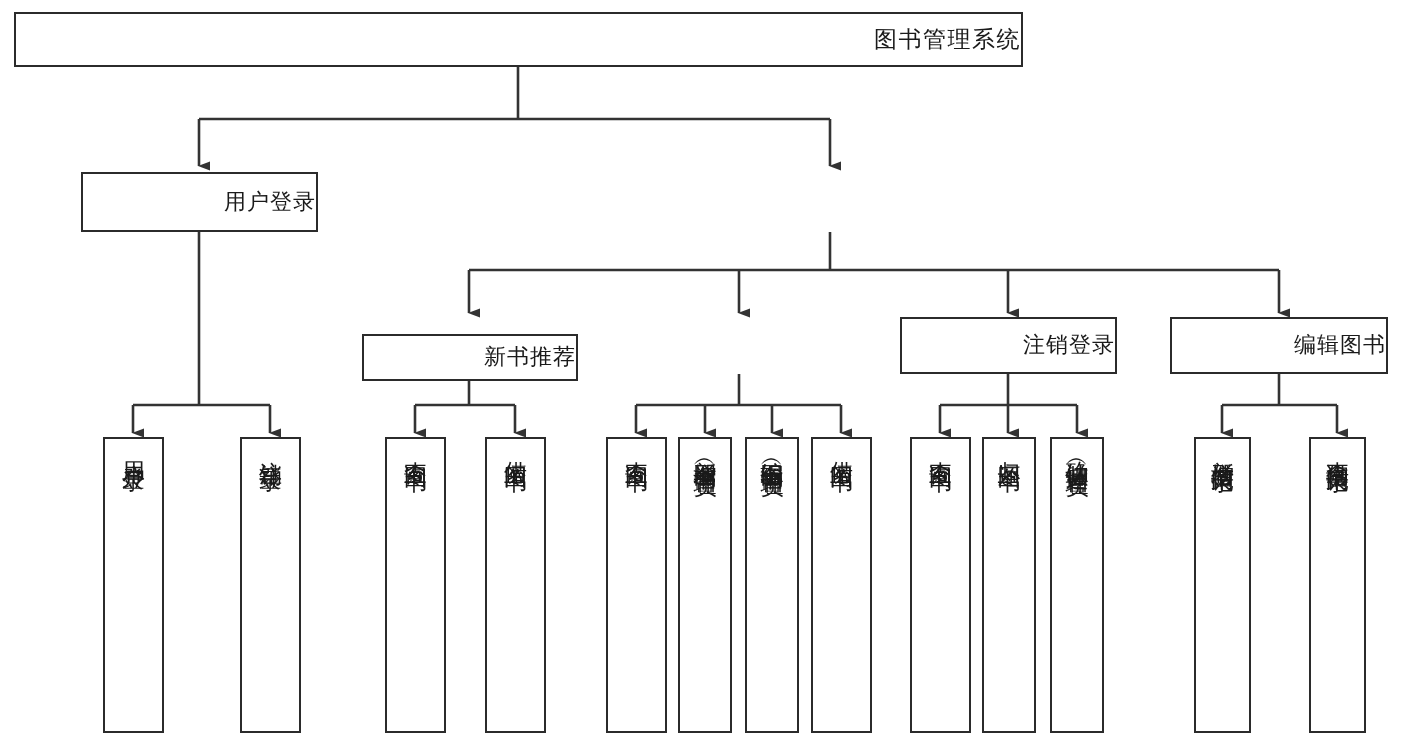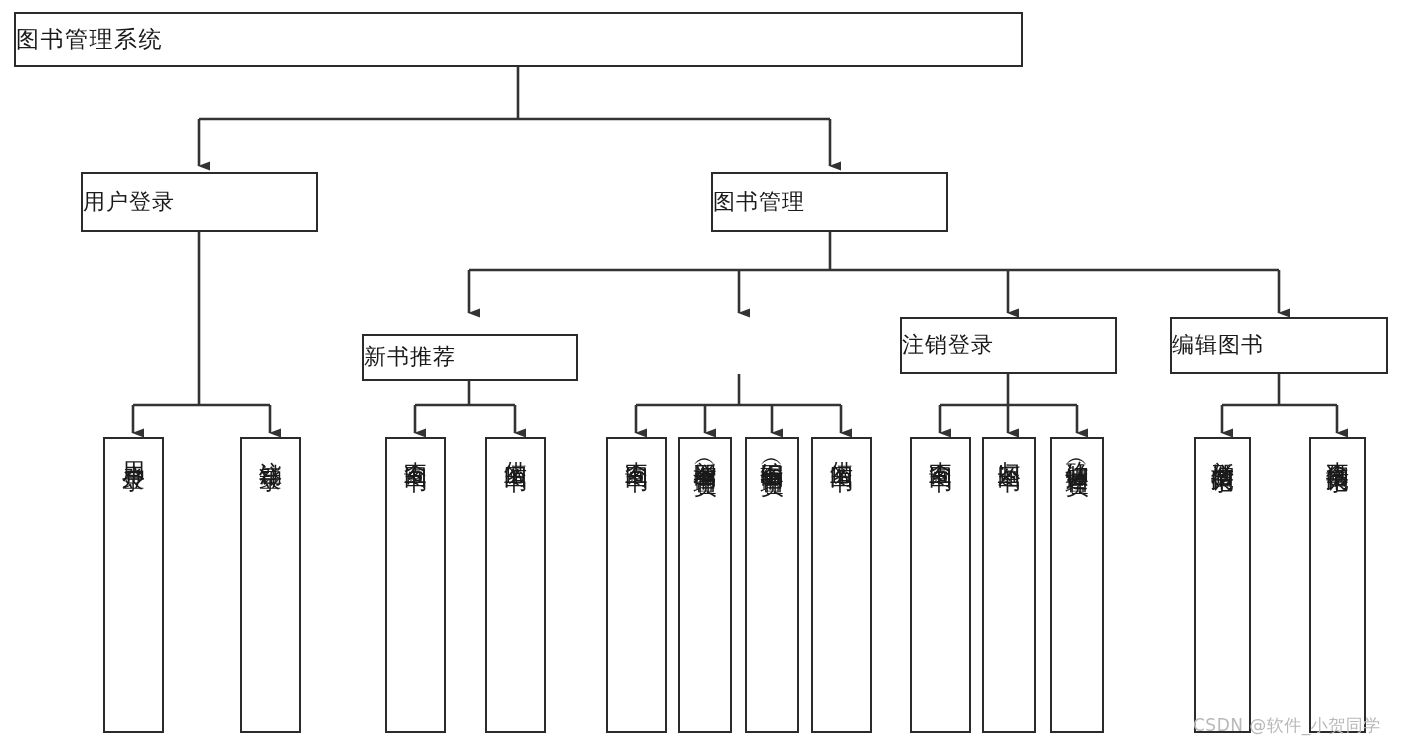--- a/index.html
+++ b/index.html
@@ -25,21 +25,21 @@
     width: 1405px;
     height: 747px;
   }
   .node {
     position: absolute;
     box-sizing: border-box;
     background: #ffffff;
     border: 2.5px solid #2b2b2b;
     display: flex;
     align-items: center;
-    justify-content: flex-start;
+    justify-content: flex-end;
     color: #1a1a1a;
     z-index: 2;
   }
   .node .label {
     display: block;
     text-align: center;
     line-height: 1.12;
     white-space: pre;
   }
   
@@ -138,23 +138,20 @@
   </svg>
 
   <div class="node horiz root" style="left:14px; top:12px; width:1009px; height:55px;">
     <span class="label">图书管理系统</span>
   </div>
 
   <div class="node horiz" style="left:81px; top:172px; width:237px; height:60px;">
     <span class="label">用户登录</span>
   </div>
 
-  <div class="node horiz" style="left:711px; top:172px; width:237px; height:60px;">
-    <span class="label">图书管理</span>
-  </div>
 
   <div class="node horiz" style="left:362px; top:334px; width:216px; height:47px;">
     <span class="label">新书推荐</span>
   </div>
 
 
   <div class="node horiz" style="left:900px; top:317px; width:217px; height:57px;">
     <span class="label">注销登录</span>
   </div>
 
@@ -207,15 +204,14 @@
   </div>
 
   <div class="node vert tall" style="left:1194px; top:437px; width:57px; height:296px;">
     <span class="label">新增借阅记录</span>
   </div>
 
   <div class="node vert tall" style="left:1309px; top:437px; width:57px; height:296px;">
     <span class="label">查询借阅记录</span>
   </div>
 
-  <div id="watermark">CSDN @软件_小贺同学</div>
 
 </div>
 
 </body></html>

